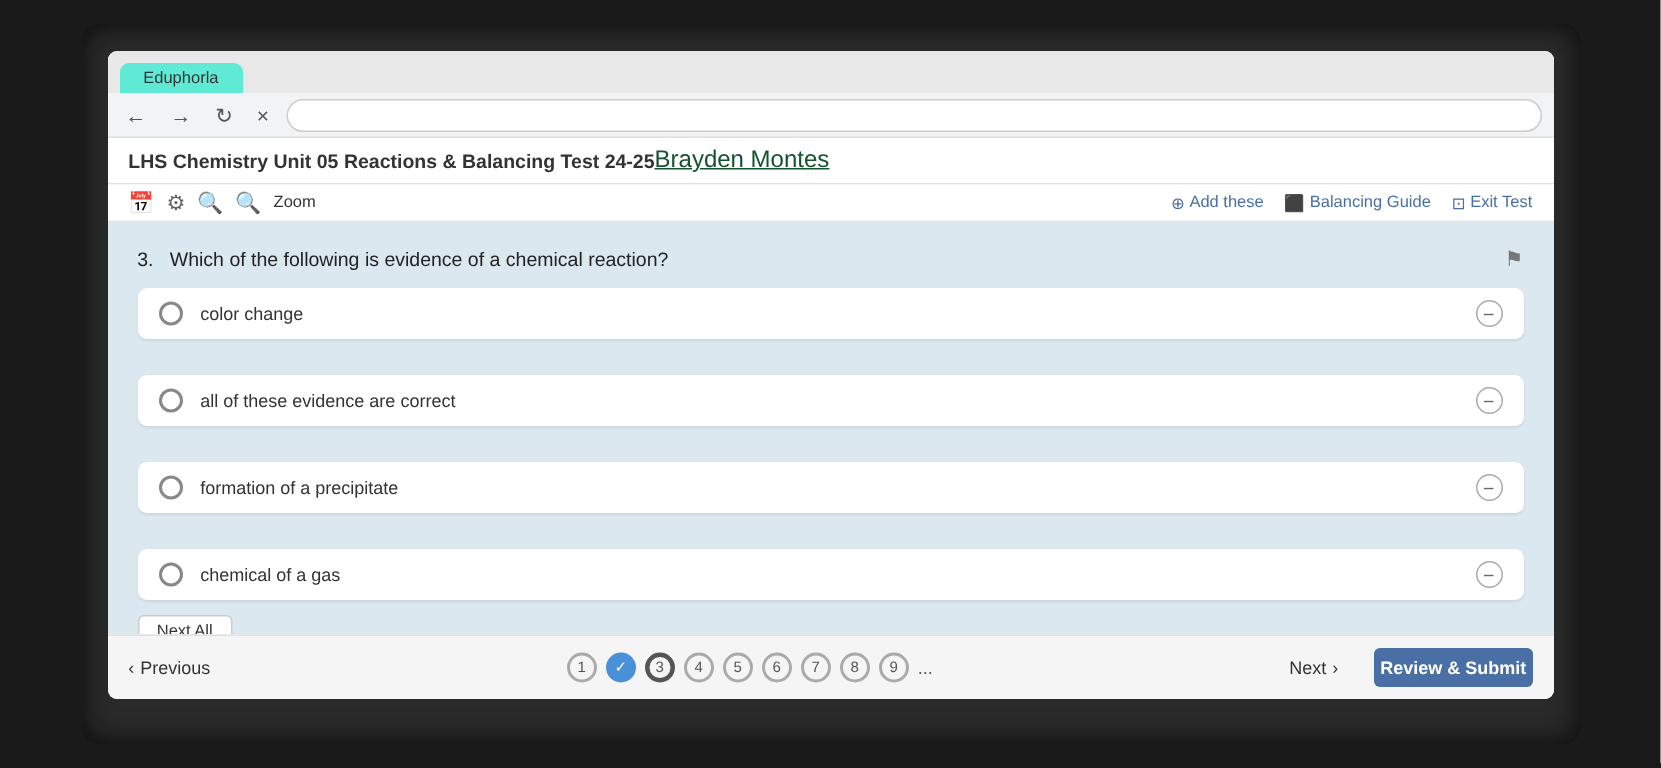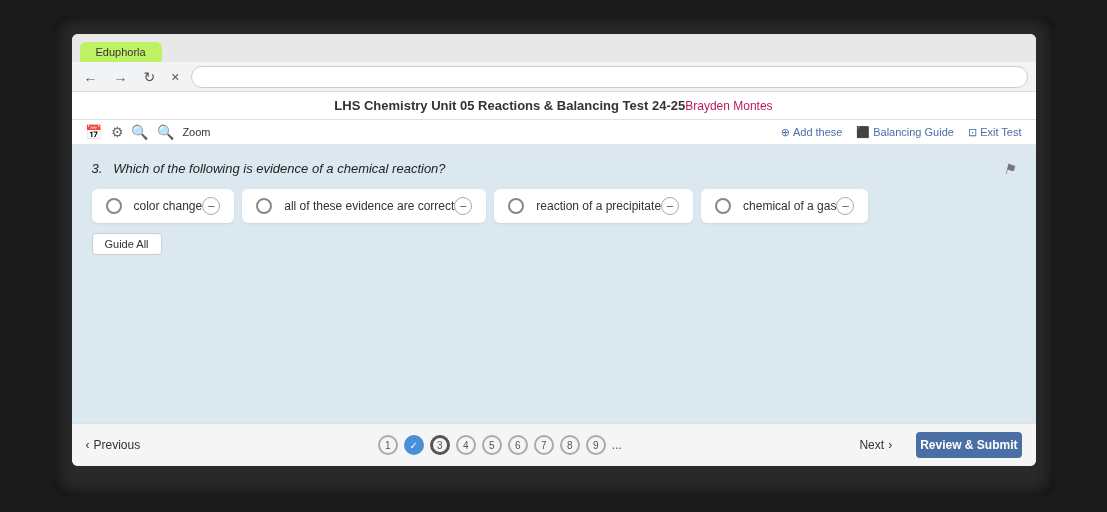--- a/index.html
+++ b/index.html
@@ -32,21 +32,21 @@
       overflow: hidden;
     }
     .browser-tabs {
       background: #e8e8e8;
       padding: 4px 8px 0 8px;
       display: flex;
       align-items: flex-end;
       height: 28px;
     }
     .browser-tab {
-      background: #bef264;
+      background: #5eead4;
       border-radius: 6px 6px 0 0;
       padding: 4px 16px;
       font-size: 11px;
       color: #333;
     }
     .browser-toolbar {
       background: #f1f3f4;
       padding: 4px 8px;
       display: flex;
       align-items: center;
@@ -70,31 +70,32 @@
       height: 22px;
       padding: 0 8px;
       font-size: 11px;
       color: #333;
     }
     .app-header {
       background: #fff;
       padding: 6px 14px;
       display: flex;
       align-items: center;
-      justify-content: center;
+      justify-content: flex-start;
       border-bottom: 1px solid #e0e0e0;
     }
     .app-title {
       font-size: 13px;
       font-weight: bold;
       color: #333;
     }
     .user-name {
-      font-size: 12px;
-      color: #be185d;
+      font-size: 16px;
+      color: #14532d;
+      text-decoration: underline;
     }
     .toolbar-row {
       background: #fff;
       padding: 4px 14px;
       display: flex;
       align-items: center;
       justify-content: space-between;
       border-bottom: 1px solid #e8e8e8;
     }
     .toolbar-left {
@@ -130,38 +131,37 @@
     .content-area {
       background: #dce8f0;
       flex: 1;
       padding: 16px 20px 8px 20px;
       display: flex;
       flex-direction: column;
       overflow: hidden;
     }
     .question-header {
       display: flex;
-      align-items: flex-start;
+      align-items: flex-end;
       justify-content: space-between;
       margin-bottom: 12px;
-      font-style: italic;
     }
     .question-text {
       font-size: 13px;
       color: #222;
       font-weight: 500;
     }
     .flag-icon {
       font-size: 14px;
       color: #777;
     }
     .answers-area {
       display: flex;
-      flex-direction: row;
-      gap: 8px;
+      flex-direction: column;
+      gap: 24px;
       margin-bottom: 10px;
     }
     .answer-option {
       background: #fff;
       border-radius: 6px;
       padding: 8px 14px;
       display: flex;
       align-items: center;
       justify-content: space-between;
       cursor: pointer;
@@ -354,33 +354,33 @@
         <div class="answer-option">
           <div class="answer-left">
             <div class="radio-circle"></div>
             <span class="answer-label">all of these evidence are correct</span>
           </div>
           <div class="minus-btn">−</div>
         </div>
         <div class="answer-option">
           <div class="answer-left">
             <div class="radio-circle"></div>
-            <span class="answer-label">reaction of a precipitate</span>
+            <span class="answer-label">formation of a precipitate</span>
           </div>
           <div class="minus-btn">−</div>
         </div>
         <div class="answer-option">
           <div class="answer-left">
             <div class="radio-circle"></div>
             <span class="answer-label">chemical of a gas</span>
           </div>
           <div class="minus-btn">−</div>
         </div>
       </div>
-      <button class="clear-all-btn">Guide All</button>
+      <button class="clear-all-btn">Next All</button>
     </div>
 
     <div class="bottom-nav">
       <button class="prev-btn">
         <span>‹</span>
         <span>Previous</span>
       </button>
       <div class="page-indicators">
         <div class="page-dot">
             <span>1</span>

